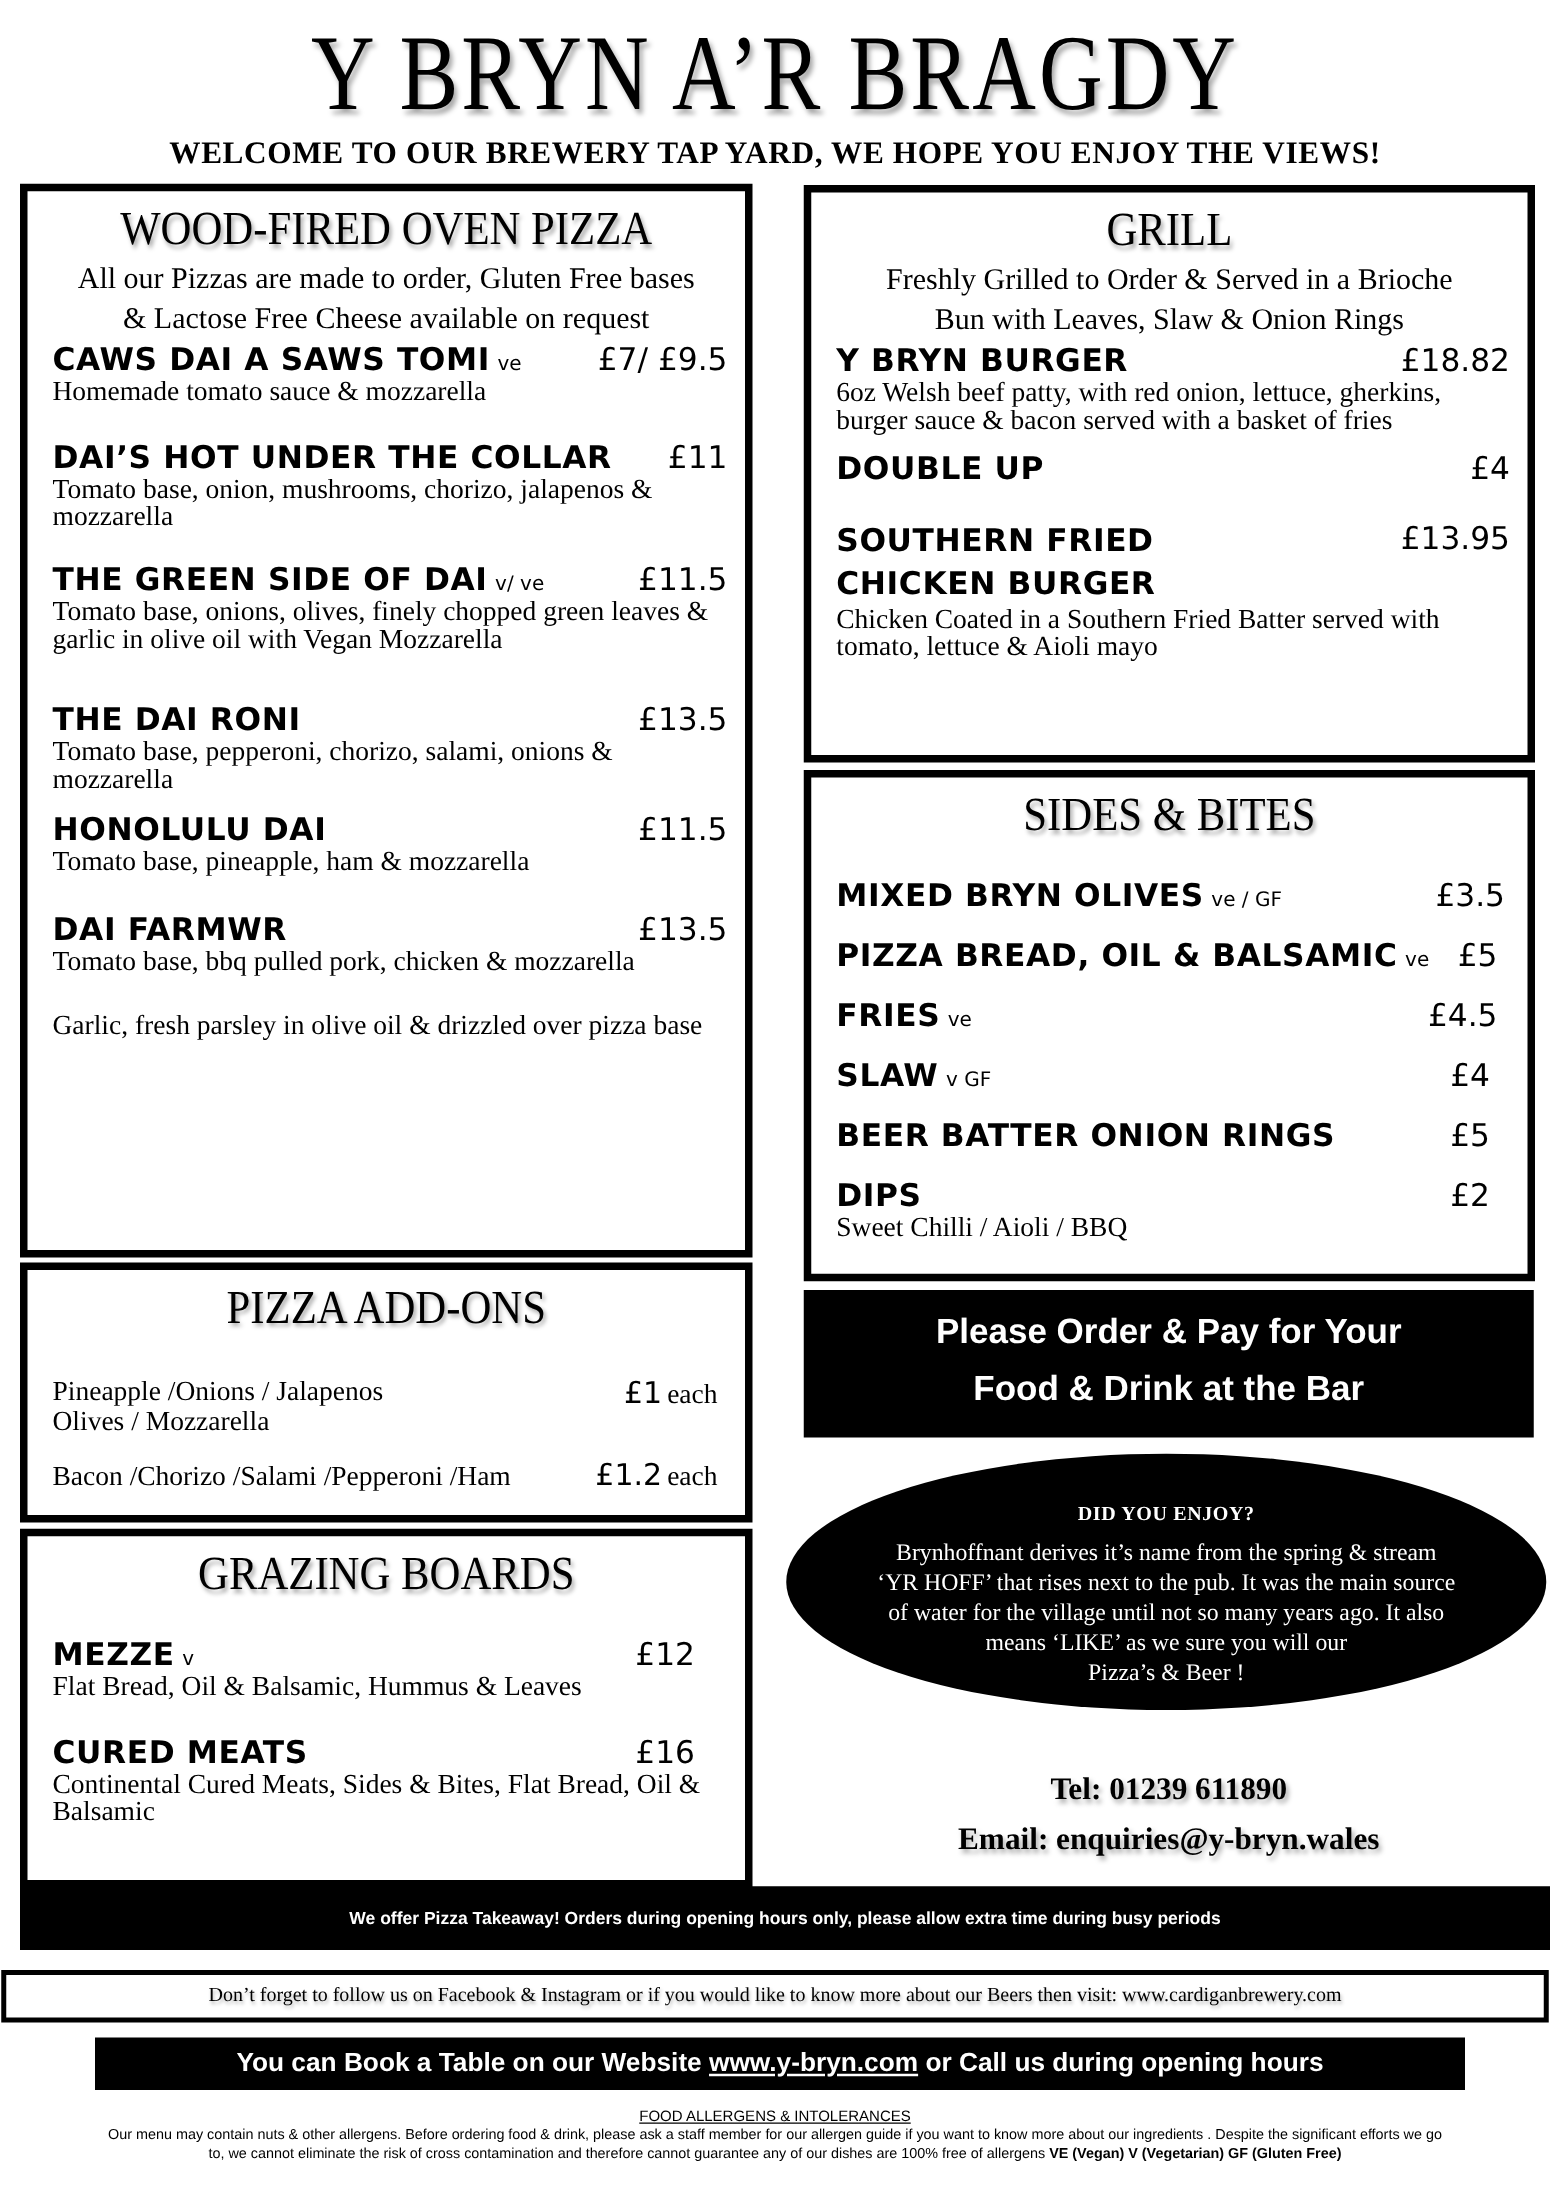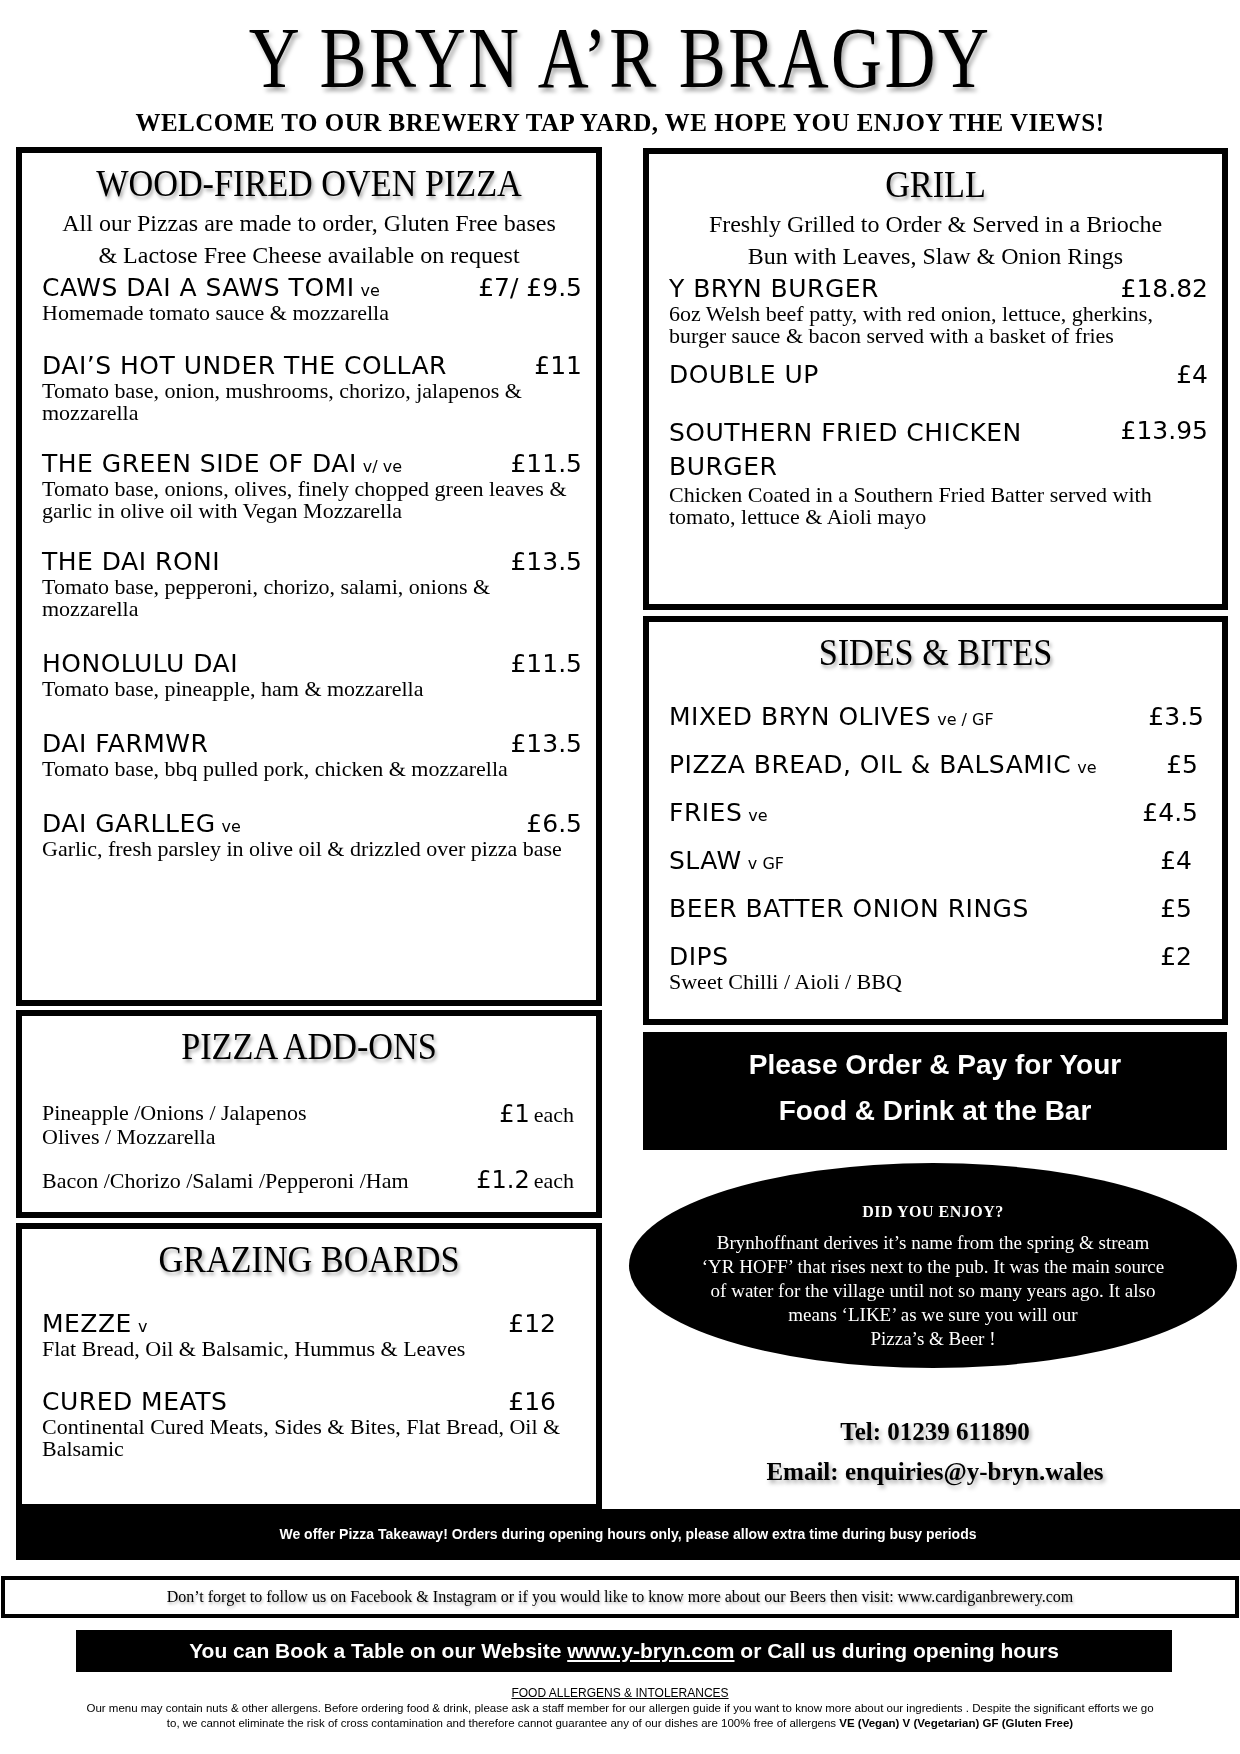--- a/index.html
+++ b/index.html
@@ -9,21 +9,21 @@
   .title { left:0; width:1240px; top:8px; text-align:center; font-size:86px; letter-spacing:3px;
            transform:scaleX(0.82); transform-origin:center; line-height:100px;
            text-shadow: 3px 4px 5px rgba(0,0,0,0.35); }
   .subtitle { left:0; width:1240px; top:108px; text-align:center; font-size:25px; letter-spacing:0.5px; line-height:30px;font-weight:bold; }
   .box { border:6px solid #000; box-sizing:border-box; background:#fff; }
   .section-title { text-align:center; font-size:38px; line-height:44px; margin-top:8px;
                    text-shadow: 2px 3px 4px rgba(0,0,0,0.35); transform:scaleX(0.9); }
   .intro { text-align:center; font-size:24px; line-height:28px; margin-top:4px; }
   .item { position:absolute; left:20px; right:14px; }
   .item-row { display:flex; justify-content:space-between; align-items:baseline; }
-  .item-name { font-family:"DejaVu Sans", sans-serif; font-size:25px; letter-spacing:0.5px; font-weight:normal; }
+  .item-name { font-family:"DejaVu Sans", sans-serif; font-size:25px; letter-spacing:0.5px; font-weight:bold; }
   .item-tag { font-family:"DejaVu Sans", sans-serif; font-size:16px; margin-left:6px; }
   .item-price { font-family:"DejaVu Sans", sans-serif; font-size:25px; }
   .item-desc { font-size:22px; line-height:22px; }
   .addon-row { position:absolute; left:20px; right:22px; display:flex; justify-content:space-between; align-items:baseline; font-size:22px; }
   .addon-price { font-family:"DejaVu Sans", sans-serif; font-size:24px; }
   .addon-each { font-family:"Liberation Serif", serif; font-size:22px; margin-left:4px; }
   .black-box { background:#000; color:#fff; text-align:center; font-family:"Liberation Sans", sans-serif; font-weight:bold; }
   .ellipse { background:#000; color:#fff; border-radius:50%; text-align:center; }
   .contact { font-weight:bold; font-size:25px; text-align:center; text-shadow:2px 3px 4px rgba(0,0,0,0.35); }
   .allergen-title { font-family:"Liberation Sans", sans-serif; font-size:12px; text-decoration:underline; text-align:center; }
@@ -54,21 +54,21 @@
       </div>
     <div class="item-desc">Tomato base, onion, mushrooms, chorizo, jalapenos &amp; mozzarella</div>
   </div>
   <div class="item" style="top:296px;">
     <div class="item-row">
         <span><span class="item-name">THE GREEN SIDE OF DAI</span><span class="item-tag">v/ ve</span></span>
         <span class="item-price">£11.5</span>
       </div>
     <div class="item-desc">Tomato base, onions, olives, finely chopped green leaves &amp; garlic in olive oil with Vegan Mozzarella</div>
   </div>
-  <div class="item" style="top:394px;">
+  <div class="item" style="top:408px;">
     <div class="item-row">
         <span><span class="item-name">THE DAI RONI</span><span class="item-tag"></span></span>
         <span class="item-price">£13.5</span>
       </div>
     <div class="item-desc">Tomato base, pepperoni, chorizo,  salami, onions &amp; mozzarella</div>
   </div>
   <div class="item" style="top:496px;">
     <div class="item-row">
         <span><span class="item-name">HONOLULU DAI</span><span class="item-tag"></span></span>
         <span class="item-price">£11.5</span>
@@ -76,24 +76,20 @@
     <div class="item-desc">Tomato base, pineapple, ham &amp; mozzarella</div>
   </div>
   <div class="item" style="top:576px;">
     <div class="item-row">
         <span><span class="item-name">DAI FARMWR</span><span class="item-tag"></span></span>
         <span class="item-price">£13.5</span>
       </div>
     <div class="item-desc">Tomato base, bbq pulled pork, chicken &amp; mozzarella</div>
   </div>
   <div class="item" style="top:656px;">
-    <div class="item-row">
-        <span><span class="item-name">DAI GARLLEG</span><span class="item-tag">ve</span></span>
-        <span class="item-price">£6.5</span>
-      </div>
     <div class="item-desc">Garlic, fresh parsley in olive oil &amp; drizzled over pizza base</div>
   </div>
 </div>
 
 <div class="abs box" style="left:16px;top:1010px;width:586px;height:208px;">
   <div class="section-title">PIZZA ADD-ONS</div>
   <div class="addon-row" style="top:84px;">
     <div>
         <div>Pineapple /Onions / Jalapenos</div>
         <div style="line-height:22px;">Olives / Mozzarella</div>

